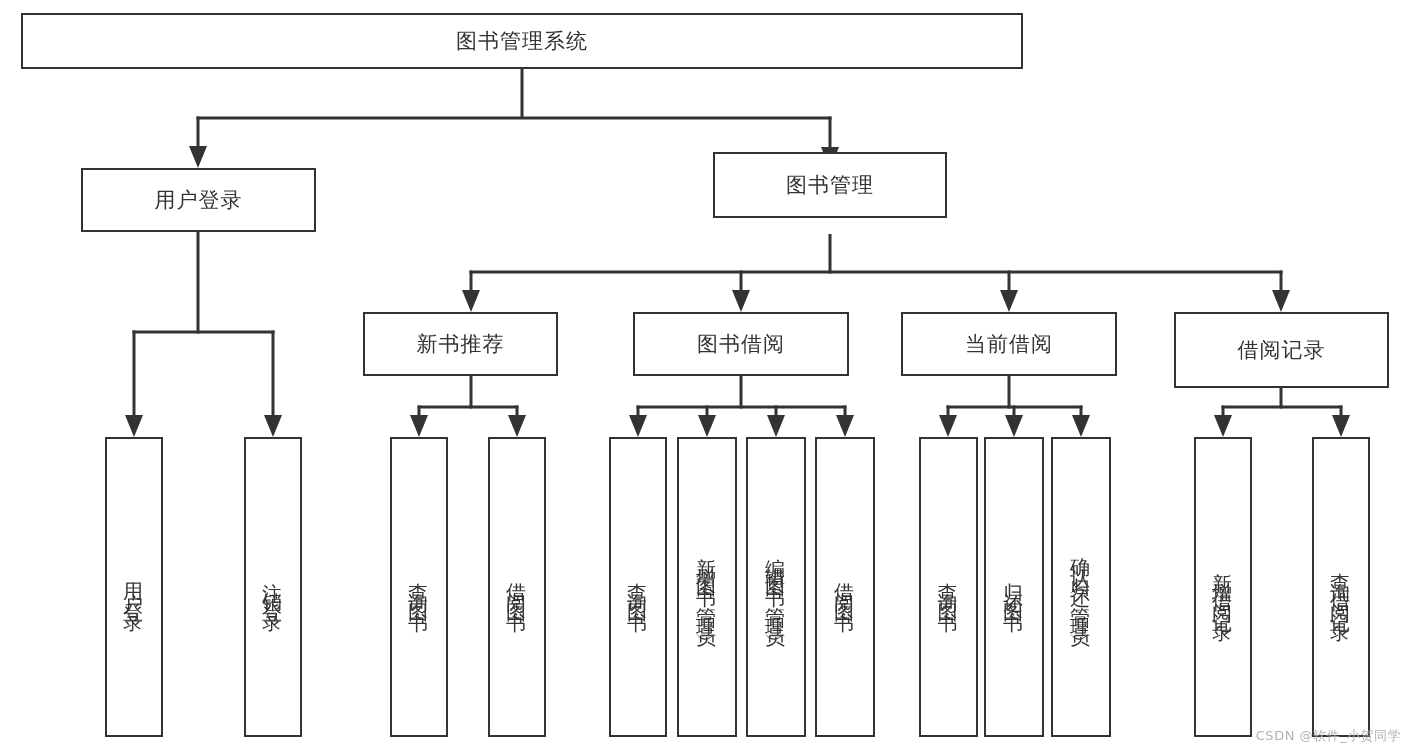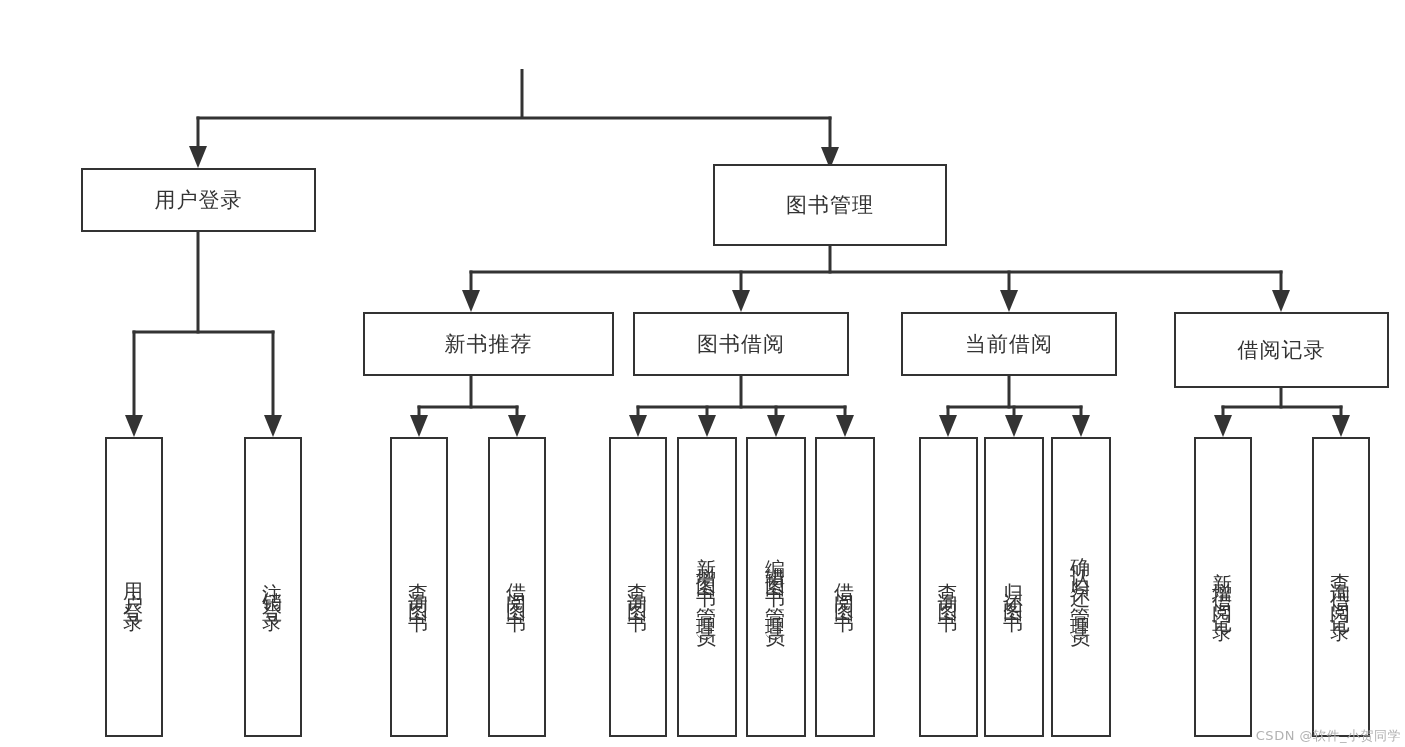--- a/index.html
+++ b/index.html
@@ -116,25 +116,26 @@
     <g stroke="#333333" stroke-width="3">
       <line x1="1281" y1="376" x2="1281" y2="408.5"></line>
       <line x1="1221.5" y1="407" x2="1342.5" y2="407"></line>
       <line x1="1223" y1="405.5" x2="1223" y2="417"></line>
       <polygon points="1214,415 1232,415 1223,437" fill="#333333" stroke="none"></polygon>
       <line x1="1341" y1="405.5" x2="1341" y2="417"></line>
       <polygon points="1332,415 1350,415 1341,437" fill="#333333" stroke="none"></polygon>
     </g>
   </svg>
 
+  <div class="hnode" style="left:21px;top:13px;width:1002px;height:56px;">图书管理系统</div>
 
   <div class="hnode" style="left:81px;top:168px;width:235px;height:64px;">用户登录</div>
-  <div class="hnode" style="left:713px;top:164px;width:234px;height:82px;">图书管理</div>
+  <div class="hnode" style="left:713px;top:152px;width:234px;height:66px;">图书管理</div>
 
-  <div class="hnode" style="left:363px;top:312px;width:251px;height:64px;">新书推荐</div>
+  <div class="hnode" style="left:363px;top:312px;width:195px;height:64px;">新书推荐</div>
   <div class="hnode" style="left:901px;top:312px;width:216px;height:64px;">当前借阅</div>
   <div class="hnode" style="left:633px;top:312px;width:216px;height:64px;">图书借阅</div>
   <div class="hnode" style="left:1174px;top:312px;width:215px;height:76px;">借阅记录</div>
 
   <div class="vnode" style="left:105px;width:58px;">用户登录</div>
   <div class="vnode" style="left:244px;width:58px;">注销登录</div>
 
   <div class="vnode" style="left:390px;width:58px;">查询图书</div>
   <div class="vnode" style="left:488px;width:58px;">借阅图书</div>
 

